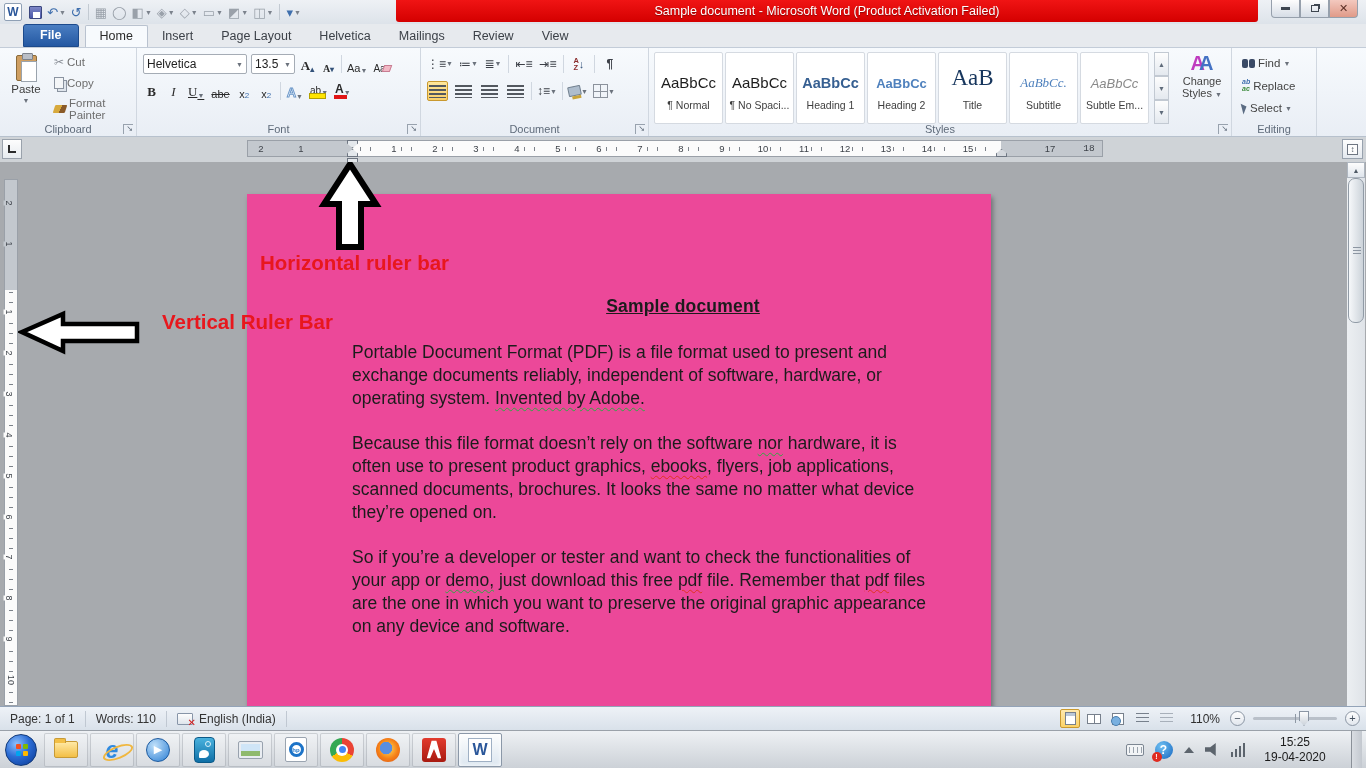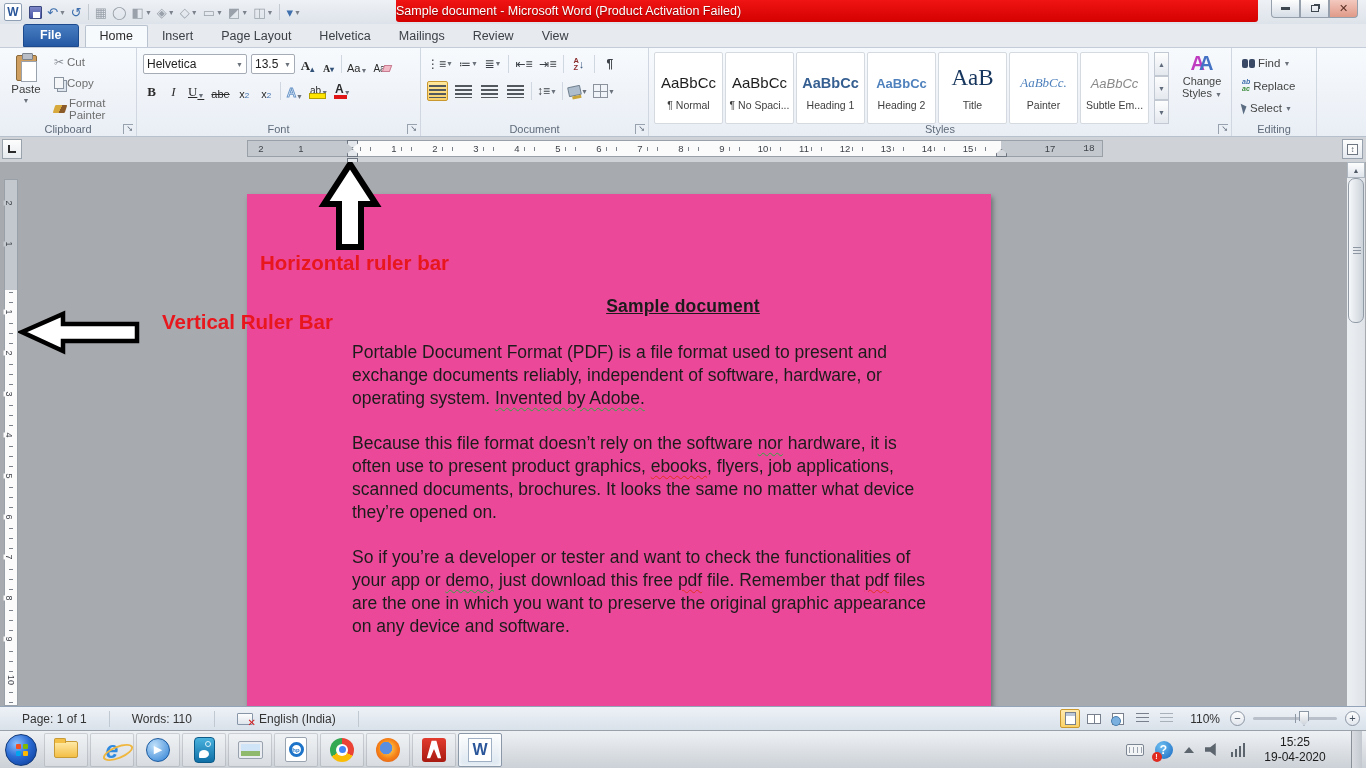--- a/index.html
+++ b/index.html
@@ -10,21 +10,21 @@
   
   .titlebar{position:absolute;left:0;top:0;width:1366px;height:24px;background:linear-gradient(#eef1f5,#dde3ea)}
   .app-icon{position:absolute;left:4px;top:3px;width:18px;height:18px;background:#fff;border:1px solid #8fa0b5;border-radius:2px;color:#2b579a;font-weight:bold;font-size:12px;text-align:center;line-height:16px}
   .qat{position:absolute;left:28px;top:2px;height:20px;display:flex;align-items:center;gap:3px}
   .qi{display:inline-flex;align-items:center;height:18px;font-size:13px;color:#3f6fad;padding:0 1px}
   .qi.gray{color:#9aa1aa}
   .qi .dd{font-size:7px;color:#7b828c;margin-left:1px}
   .qi-save{width:13px;height:13px;background:linear-gradient(#7d86c6,#4a57a8);border:1px solid #3b477f;border-radius:1px;position:relative}
   .qi-save:after{content:"";position:absolute;left:3px;bottom:0;width:7px;height:6px;background:#fff}
   .qsep{width:1px;height:16px;background:#c3cad2;margin:0 2px}
-  .title-red{position:absolute;left:396px;top:0;width:862px;height:22px;background:linear-gradient(#f01414,#d40000);border-radius:0 0 3px 3px;display:flex;align-items:center;justify-content:flex-start}
+  .title-red{position:absolute;left:396px;top:0;width:862px;height:22px;background:linear-gradient(#f01414,#d40000);border-radius:0 0 3px 3px;display:flex;align-items:center;justify-content:center}
   .title-red span{color:#fff;font-size:12.5px;text-shadow:0 1px 1px rgba(0,0,0,.4)}
   .win-controls{position:absolute;right:8px;top:0;display:flex}
   .wbtn{width:29px;height:18px;border:1px solid #96a0ac;border-top:none;background:linear-gradient(#fdfdfd,#d6dde6);display:flex;align-items:center;justify-content:center;color:#3e4650;font-size:11px}
   .wbtn:first-child{border-radius:0 0 0 4px}
   .wbtn.close{border-radius:0 0 4px 0;background:linear-gradient(#f3c9bf,#e09a88);font-weight:bold;color:#5a2f26}
   .wbtn .minbar{width:9px;height:3px;background:#3e4650}
   .wbtn .restbox{width:8px;height:7px;border:1px solid #3e4650;box-shadow:2px -2px 0 -1px #3e4650}
 
   
   .tabs-row{position:absolute;left:0;top:24px;width:1366px;height:23px;display:flex;align-items:flex-end;padding-left:23px}
@@ -150,21 +150,21 @@
   .ann-label{position:absolute;font-size:20.5px;font-weight:bold;color:#e8171d;white-space:nowrap}
   .ann-h{left:260px;top:89px}
   .ann-v{left:162px;top:148px}
   .scrollbar{position:absolute;right:1px;top:0;width:18px;height:544px;background:linear-gradient(to right,#eceff2,#dfe3e8)}
   .sb-up{height:16px;display:flex;align-items:center;justify-content:center;font-size:7px;color:#4f5a66;border:1px solid #aeb6c0;background:linear-gradient(#fdfdfd,#dfe5ec)}
   .sb-thumb{position:absolute;left:1px;top:16px;width:16px;height:145px;border:1px solid #919ba6;border-radius:7px;background:linear-gradient(to right,#f6f8fa,#ccd3da)}
   .sb-thumb:after{content:"";position:absolute;left:4px;top:68px;width:8px;height:7px;background:repeating-linear-gradient(to bottom,#8c96a2 0 1px,transparent 1px 3px)}
 
   
   .statusbar{position:absolute;left:0;top:706px;width:1366px;height:24px;background:linear-gradient(#eef2f7,#d9e1ea);border-top:1px solid #93a3b8;display:flex;align-items:center;font-size:12px;color:#333}
-  .st-item{padding:0 22px;display:flex;align-items:center;gap:6px;height:100%}
+  .st-item{padding:0 10px;display:flex;align-items:center;gap:6px;height:100%}
   .st-sep{width:1px;height:16px;background:#c0c8d2}
   .ic-book{width:16px;height:12px;background:linear-gradient(#fdfdfd,#dfe5ec);border:1px solid #8795a8;border-radius:1px;position:relative}
   .ic-book:after{content:"✕";position:absolute;right:-4px;bottom:-4px;color:#d42020;font-size:10px;font-weight:bold}
   .st-right{margin-left:auto;display:flex;align-items:center;gap:4px;padding-right:6px}
   .vbtn{width:20px;height:19px;display:flex;align-items:center;justify-content:center;border:1px solid transparent;border-radius:2px}
   .vbtn.active{background:linear-gradient(#ffe9ae,#fbd267);border:1px solid #c9992f}
   .vb-pl{width:11px;height:13px;background:#fff;border:1px solid #77808c;position:relative}
   .vb-pl:before{content:"";position:absolute;left:0;top:0;right:0;height:3px;background:#b9c7d8}
   .vb-fs{width:14px;height:10px;background:#fff;border:1px solid #77808c;background-image:linear-gradient(#77808c,#77808c);background-size:1px 100%;background-position:center;background-repeat:no-repeat}
   .vb-web{width:12px;height:12px;background:#fff;border:1px solid #77808c;position:relative}
@@ -387,21 +387,21 @@
           <div class="sitem">
             <div class="sprev k-h2">AaBbCc</div>
             <div class="sname">Heading 2</div>
           </div>
           <div class="sitem">
             <div class="sprev k-title">AaB</div>
             <div class="sname">Title</div>
           </div>
           <div class="sitem">
             <div class="sprev k-subtitle">AaBbCc.</div>
-            <div class="sname">Painter</div>
+            <div class="sname">Subtitle</div>
           </div>
           <div class="sitem">
             <div class="sprev k-subtle">AaBbCc</div>
             <div class="sname">Subtle Em...</div>
           </div>
         </div>
       <div class="gal-scroll">
         <div>▲</div>
         <div>▼</div>
         <div>▼</div>

